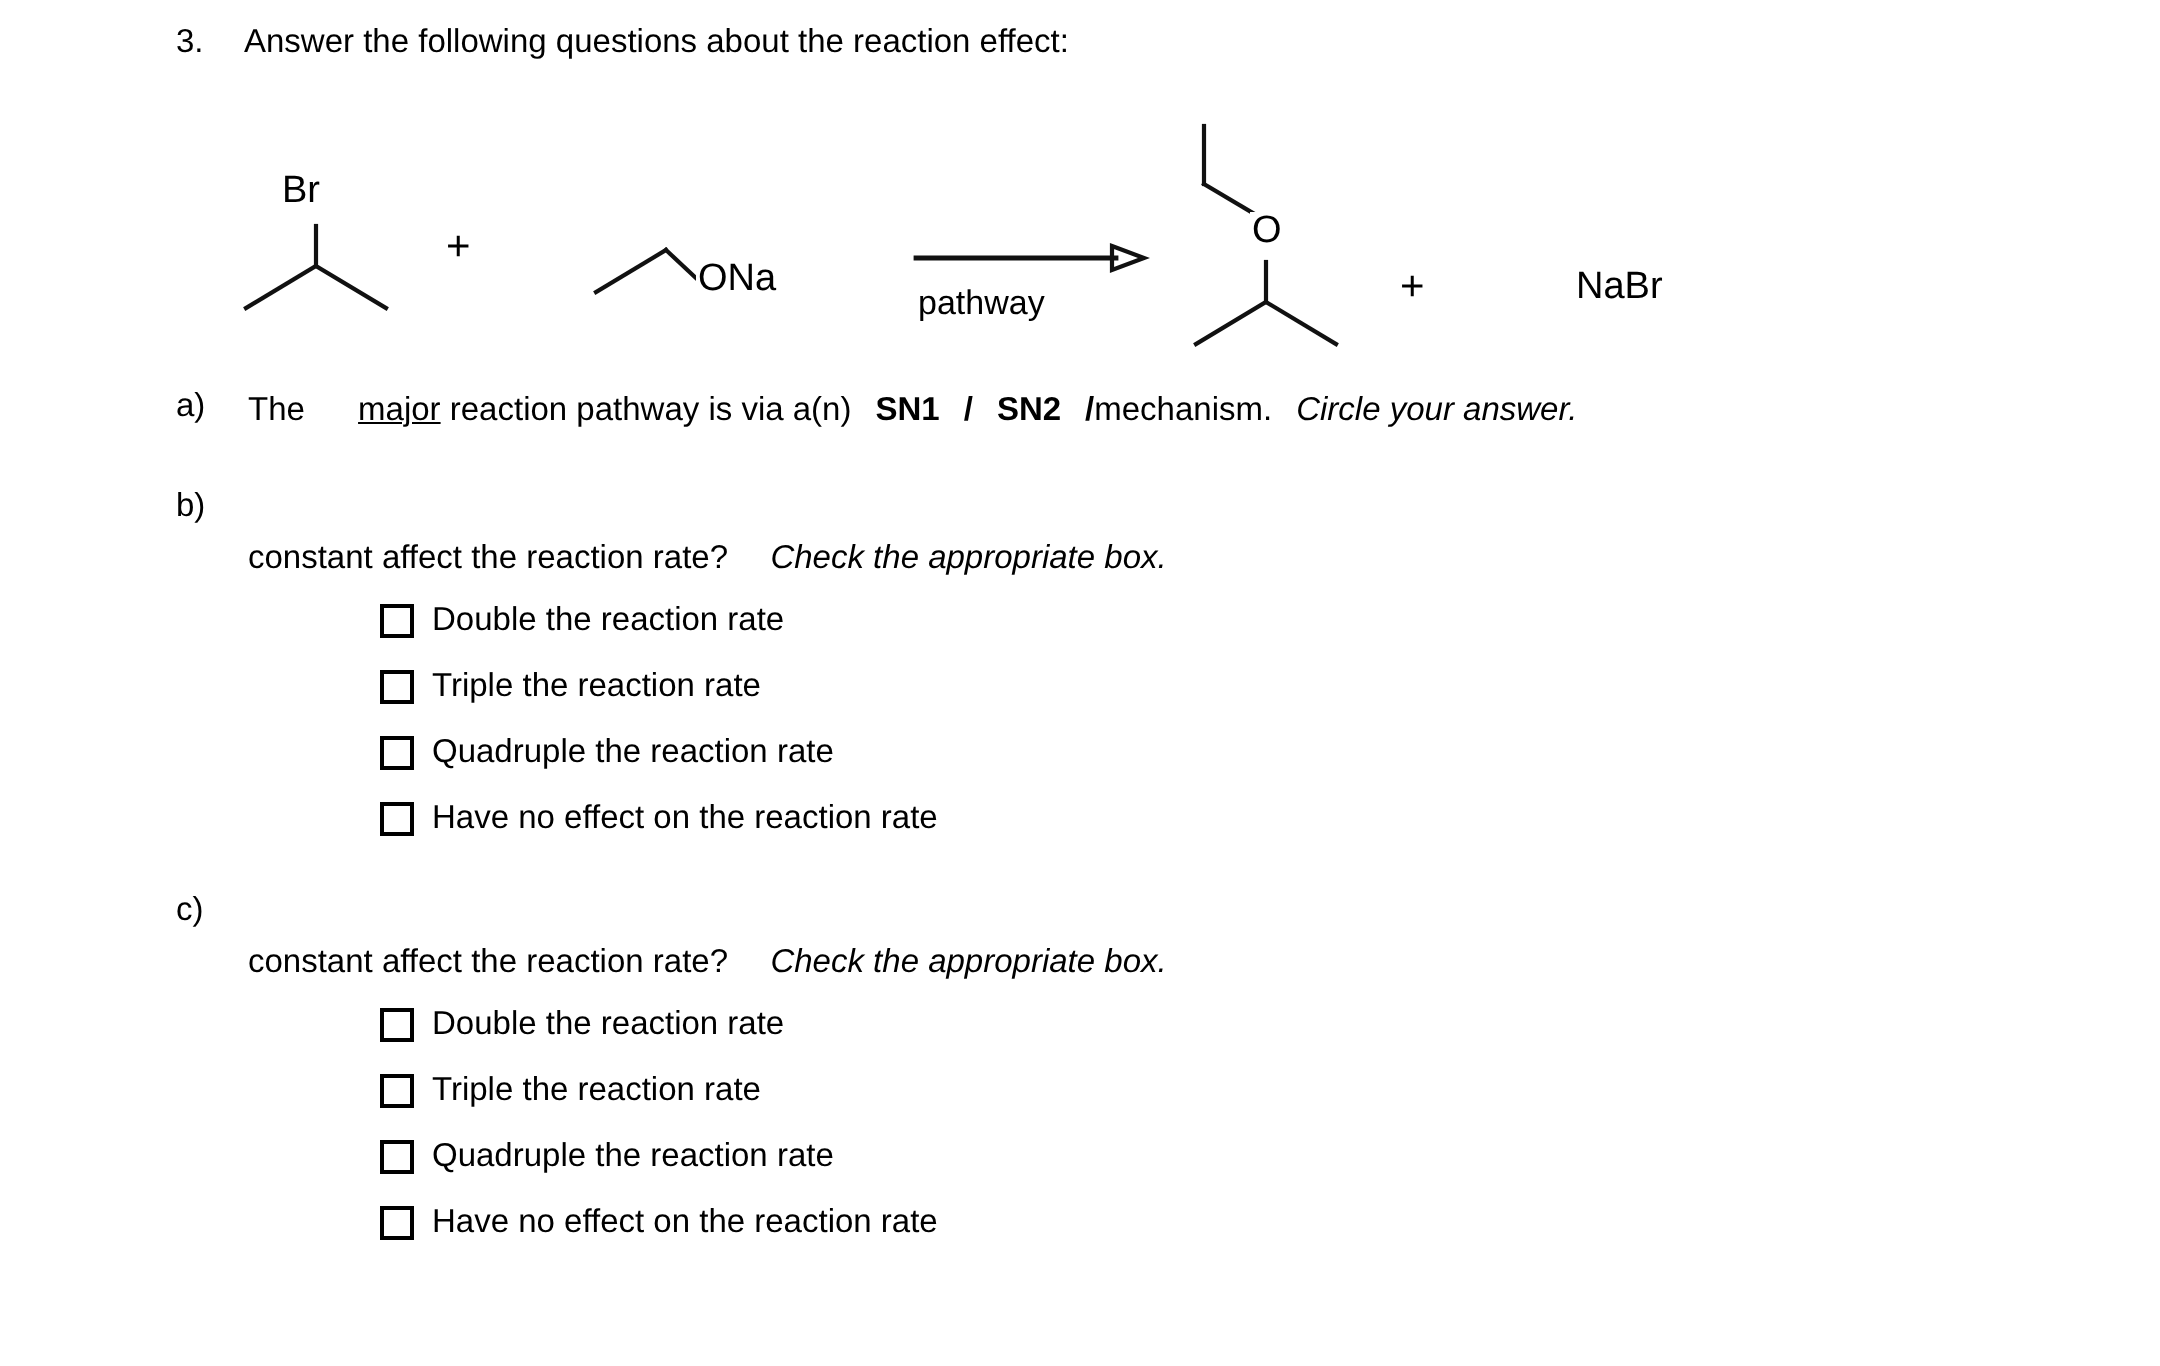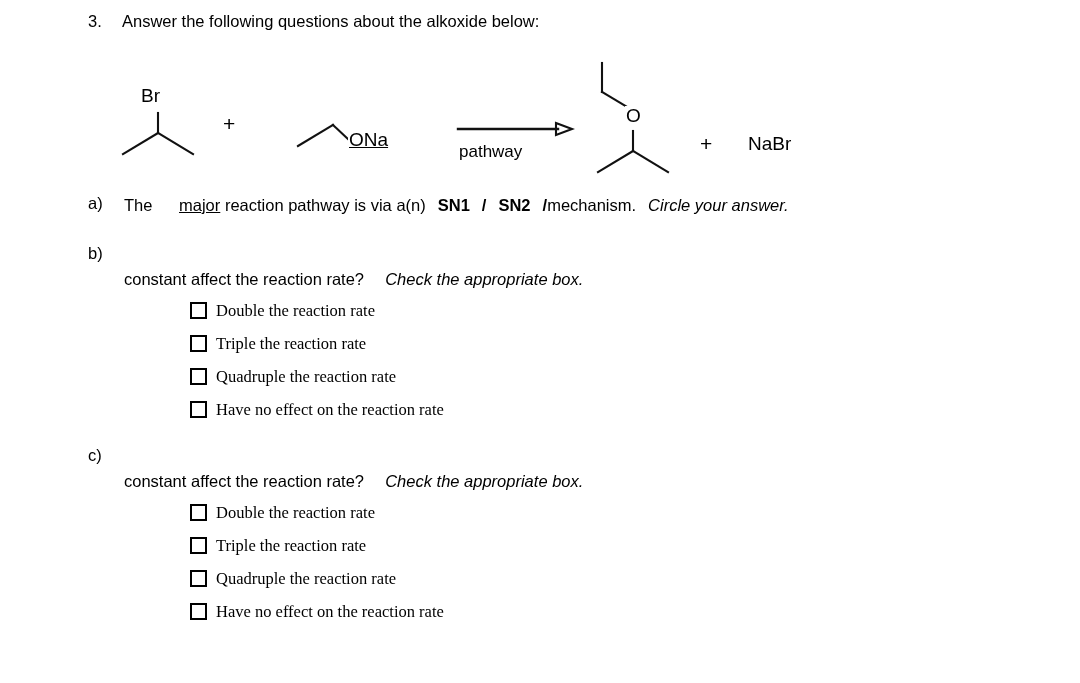--- a/index.html
+++ b/index.html
@@ -130,30 +130,30 @@
   }
   .checkbox {
     width: 13px;
     height: 13px;
     border: 2px solid #000000;
     background: #ffffff;
     flex: none;
     margin-right: 9px;
     box-sizing: content-box;
   }
-  .option-label { white-space: nowrap; font-family: Liberation Serif, serif; }
+  .option-label { white-space: nowrap; }
 </style>
 </head>
 <body>
 
 <div class="sheet">
 
   <div class="q-header">
     <span class="q-num">3.</span>
-    <span>Answer the following questions about the alkoxide below:</span>
+    <span>Answer the following questions about the reaction effect:</span>
   </div>
 
   <div class="scheme">
 
     <svg class="bond-svg" viewBox="0 0 1080 140">
 
       <g>
         <line x1="158" y1="67" x2="158" y2="87"></line>
         <line x1="158" y1="87" x2="123" y2="108"></line>
         <line x1="158" y1="87" x2="193" y2="108"></line>
@@ -175,29 +175,29 @@
 
     <svg class="bond-svg arrow-svg" viewBox="0 0 1080 140">
       <line x1="458" y1="83" x2="558" y2="83"></line>
       <path class="arrow-head" d="M 556 77 L 572 83 L 556 89 Z"></path>
     </svg>
 
     <span class="atom-label" style="left:140px; top:40px;">Br</span>
 
     <span class="plus-sign" style="left:223px; top:67px;">+</span>
 
-    <span class="atom-label" style="left:348px; top:84px;text-decoration:underline;">ONa</span>
+    <span class="atom-label" style="left:348px; top:84px;">ONa</span>
 
     <span class="reagent-label" style="left:459px; top:97px;">pathway</span>
 
     <span class="atom-label" style="left:625px; top:60px;">O</span>
 
     <span class="plus-sign" style="left:700px; top:87px;">+</span>
 
-    <span class="formula-label" style="left:748px; top:88px;text-align:right;">NaBr</span>
+    <span class="formula-label" style="left:788px; top:88px;text-align:right;">NaBr</span>
   </div>
 
   <div class="part" style="top:194px;">
     <div class="part-row">
       <span class="part-letter">a)</span>
       <span class="part-text"><span>The </span><span class="underlined">major</span><span> reaction pathway is via a(n)</span><span class="sep"></span><span class="bold">SN1</span><span class="sep"></span><span class="bold">/</span><span class="sep"></span><span class="bold">SN2</span><span class="sep"></span><span class="bold">/</span><span class="mech">mechanism.</span><span class="sep"></span><span class="italic">Circle your answer.</span></span>
     </div>
   </div>
 
   <div class="part" style="top:244px;">

